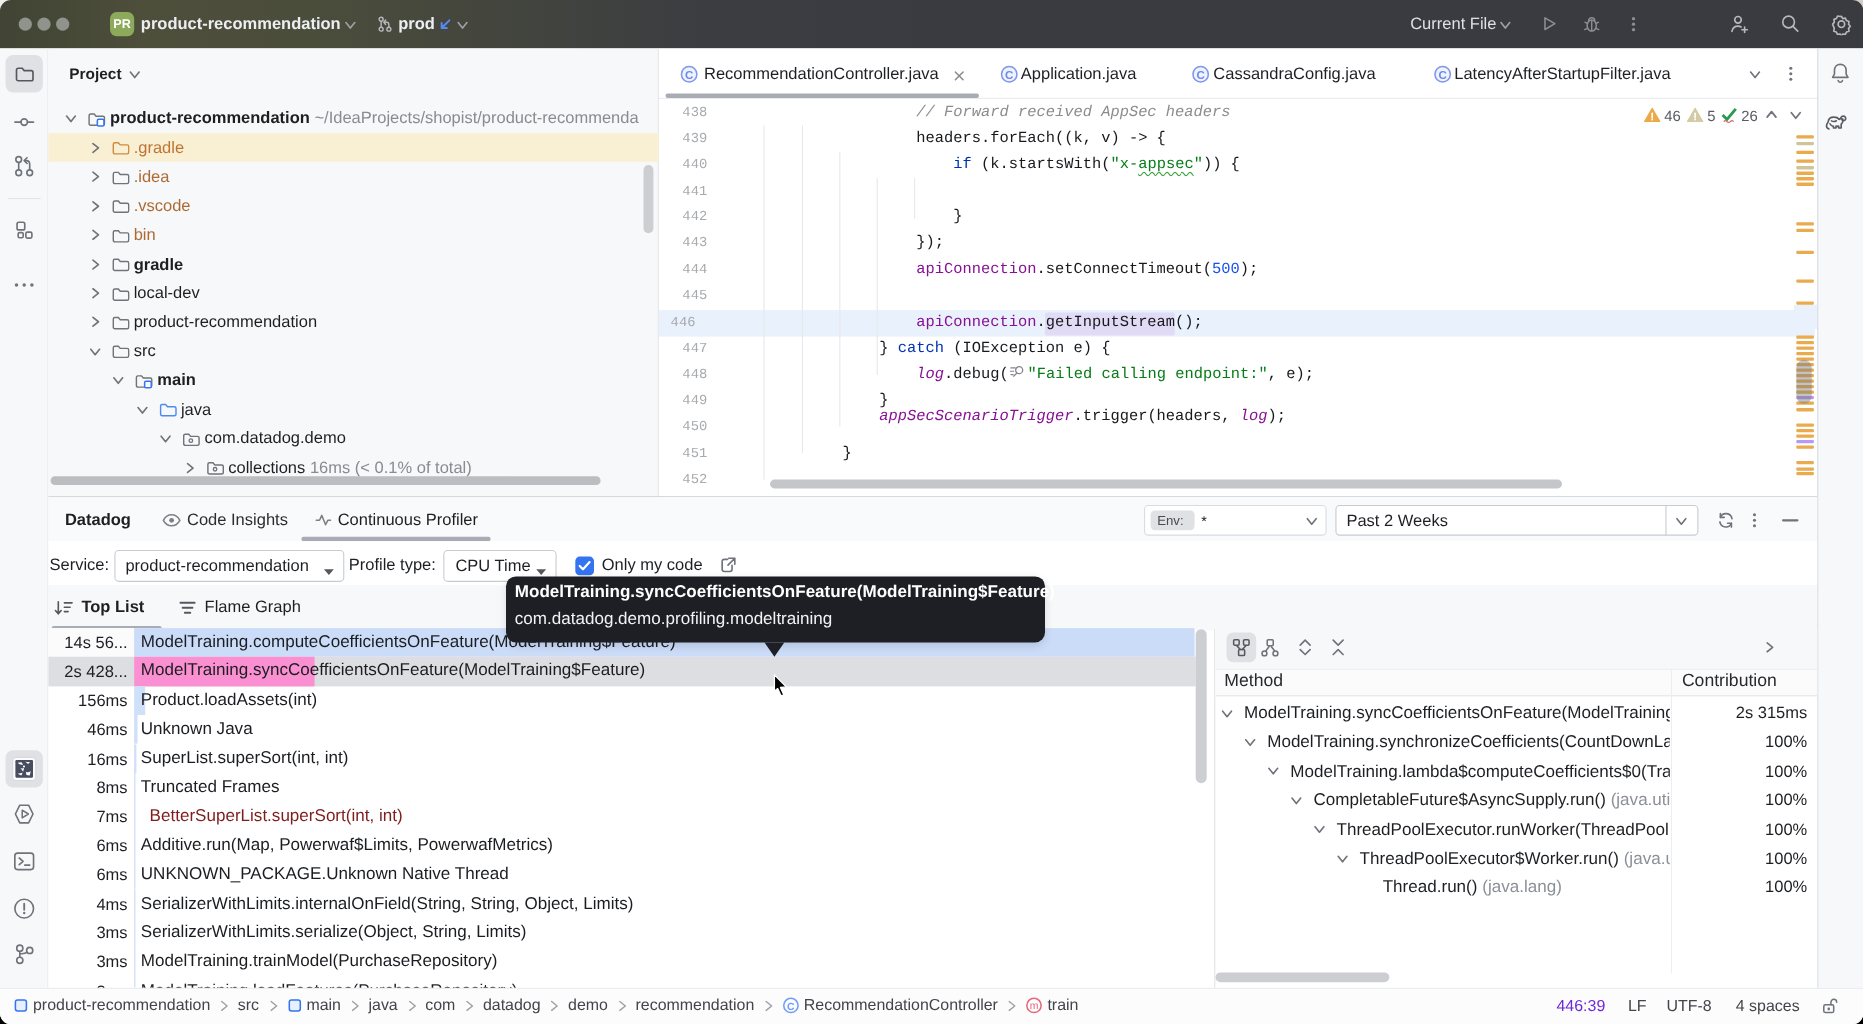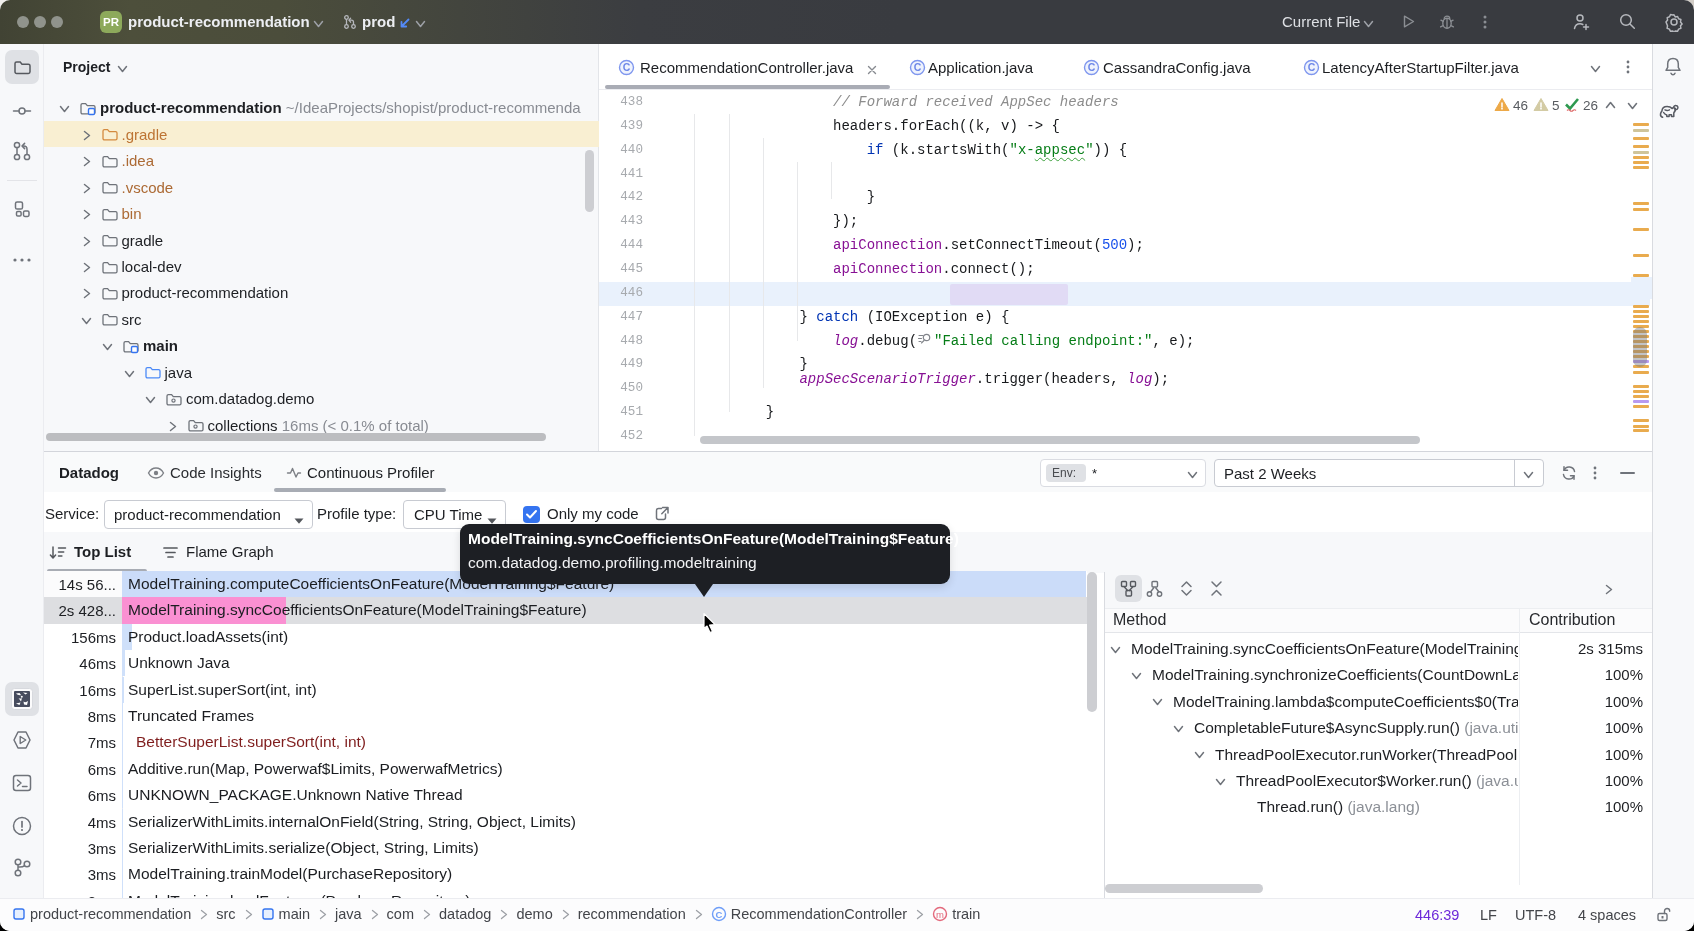--- a/index.html
+++ b/index.html
@@ -159,21 +159,21 @@
 <div class="abs" style="left:100.5px;top:205.6px"><svg width="17" height="17" viewBox="0 0 17 17" style="">
         <path d="M2 5.1c0-.8.6-1.4 1.4-1.4h3.2l1.7 2h6.3c.8 0 1.4.6 1.4 1.4v5.4c0 .8-.6 1.4-1.4 1.4H3.4c-.8 0-1.4-.6-1.4-1.4z" fill="none" stroke="#6f737a" stroke-width="1.3"></path>
       </svg></div>
 <div class="abs ui" style="left:121.5px;top:205.1px;font-size:15px;color:#ac6a34">bin</div>
 <div class="abs" style="left:79.5px;top:233.55px;width:13px;height:13px"><svg width="13" height="13" viewBox="0 0 13 13" style="">
         <polyline points="4.5,2.5 9.5,6.5 4.5,10.5" fill="none" stroke="#6f737a" stroke-width="1.5" stroke-linecap="round" stroke-linejoin="round"></polyline>
       </svg></div>
 <div class="abs" style="left:100.5px;top:232.05px"><svg width="17" height="17" viewBox="0 0 17 17" style="">
         <path d="M2 5.1c0-.8.6-1.4 1.4-1.4h3.2l1.7 2h6.3c.8 0 1.4.6 1.4 1.4v5.4c0 .8-.6 1.4-1.4 1.4H3.4c-.8 0-1.4-.6-1.4-1.4z" fill="none" stroke="#6f737a" stroke-width="1.3"></path>
       </svg></div>
-<div class="abs ui" style="left:121.5px;top:231.55px;font-size:15px;">gradle</div>
+<div class="abs ui" style="left:121.5px;top:231.55px;font-size:15px;font-weight:bold;">gradle</div>
 <div class="abs" style="left:79.5px;top:260.0px;width:13px;height:13px"><svg width="13" height="13" viewBox="0 0 13 13" style="">
         <polyline points="4.5,2.5 9.5,6.5 4.5,10.5" fill="none" stroke="#6f737a" stroke-width="1.5" stroke-linecap="round" stroke-linejoin="round"></polyline>
       </svg></div>
 <div class="abs" style="left:100.5px;top:258.5px"><svg width="17" height="17" viewBox="0 0 17 17" style="">
         <path d="M2 5.1c0-.8.6-1.4 1.4-1.4h3.2l1.7 2h6.3c.8 0 1.4.6 1.4 1.4v5.4c0 .8-.6 1.4-1.4 1.4H3.4c-.8 0-1.4-.6-1.4-1.4z" fill="none" stroke="#6f737a" stroke-width="1.3"></path>
       </svg></div>
 <div class="abs ui" style="left:121.5px;top:258.0px;font-size:15px;">local-dev</div>
 <div class="abs" style="left:79.5px;top:286.45px;width:13px;height:13px"><svg width="13" height="13" viewBox="0 0 13 13" style="">
         <polyline points="4.5,2.5 9.5,6.5 4.5,10.5" fill="none" stroke="#6f737a" stroke-width="1.5" stroke-linecap="round" stroke-linejoin="round"></polyline>
       </svg></div>
@@ -263,34 +263,34 @@
 <div class="abs" style="left:797px;top:162px;width:1px;height:179px;background:#e7e8ea"></div>
 <div class="abs" style="left:831px;top:162px;width:1px;height:37px;background:#e7e8ea"></div>
 <div class="abs gut" style="left:599px;top:91.0px;width:44px;text-align:right">438</div>
 <div class="abs gut" style="left:599px;top:114.857px;width:44px;text-align:right">439</div>
 <div class="abs gut" style="left:599px;top:138.714px;width:44px;text-align:right">440</div>
 <div class="abs gut" style="left:599px;top:162.571px;width:44px;text-align:right">441</div>
 <div class="abs gut" style="left:599px;top:186.428px;width:44px;text-align:right">442</div>
 <div class="abs gut" style="left:599px;top:210.285px;width:44px;text-align:right">443</div>
 <div class="abs gut" style="left:599px;top:234.142px;width:44px;text-align:right">444</div>
 <div class="abs gut" style="left:599px;top:257.999px;width:44px;text-align:right">445</div>
-<div class="abs gut" style="left:599px;top:281.856px;width:44px;text-align:right">446</div>
+<div class="abs gut" style="left:599px;top:281.856px;width:44px;text-align:center">446</div>
 <div class="abs gut" style="left:599px;top:305.71299999999997px;width:44px;text-align:right">447</div>
 <div class="abs gut" style="left:599px;top:329.57px;width:44px;text-align:right">448</div>
 <div class="abs gut" style="left:599px;top:353.427px;width:44px;text-align:right">449</div>
 <div class="abs gut" style="left:599px;top:377.284px;width:44px;text-align:right">450</div>
 <div class="abs gut" style="left:599px;top:401.14099999999996px;width:44px;text-align:right">451</div>
 <div class="abs gut" style="left:599px;top:424.998px;width:44px;text-align:right">452</div>
 <div class="abs mono" style="left:665px;top:91.0px">&nbsp;&nbsp;&nbsp;&nbsp;&nbsp;&nbsp;&nbsp;&nbsp;&nbsp;&nbsp;&nbsp;&nbsp;&nbsp;&nbsp;&nbsp;&nbsp;&nbsp;&nbsp;&nbsp;&nbsp;<span style="color:#8c8c8c;font-style:italic">// Forward received AppSec headers</span></div>
 <div class="abs mono" style="left:665px;top:114.857px">&nbsp;&nbsp;&nbsp;&nbsp;&nbsp;&nbsp;&nbsp;&nbsp;&nbsp;&nbsp;&nbsp;&nbsp;&nbsp;&nbsp;&nbsp;&nbsp;&nbsp;&nbsp;&nbsp;&nbsp;headers.forEach((k, v) -&gt; {</div>
 <div class="abs mono" style="left:665px;top:138.714px">&nbsp;&nbsp;&nbsp;&nbsp;&nbsp;&nbsp;&nbsp;&nbsp;&nbsp;&nbsp;&nbsp;&nbsp;&nbsp;&nbsp;&nbsp;&nbsp;&nbsp;&nbsp;&nbsp;&nbsp;&nbsp;&nbsp;&nbsp;&nbsp;<span style="color:#0033b3">if</span> (k.startsWith(<span style="color:#067d17">"x-<span style="text-decoration:underline wavy #3fa13f 1px;text-underline-offset:3px">appsec</span>"</span>)) {</div>
 <div class="abs mono" style="left:665px;top:186.428px">&nbsp;&nbsp;&nbsp;&nbsp;&nbsp;&nbsp;&nbsp;&nbsp;&nbsp;&nbsp;&nbsp;&nbsp;&nbsp;&nbsp;&nbsp;&nbsp;&nbsp;&nbsp;&nbsp;&nbsp;&nbsp;&nbsp;&nbsp;&nbsp;}</div>
 <div class="abs mono" style="left:665px;top:210.285px">&nbsp;&nbsp;&nbsp;&nbsp;&nbsp;&nbsp;&nbsp;&nbsp;&nbsp;&nbsp;&nbsp;&nbsp;&nbsp;&nbsp;&nbsp;&nbsp;&nbsp;&nbsp;&nbsp;&nbsp;});</div>
 <div class="abs mono" style="left:665px;top:234.142px">&nbsp;&nbsp;&nbsp;&nbsp;&nbsp;&nbsp;&nbsp;&nbsp;&nbsp;&nbsp;&nbsp;&nbsp;&nbsp;&nbsp;&nbsp;&nbsp;&nbsp;&nbsp;&nbsp;&nbsp;<span style="color:#871094">apiConnection</span>.setConnectTimeout(<span style="color:#1750eb">500</span>);</div>
-<div class="abs mono" style="left:665px;top:257.999px">&nbsp;&nbsp;&nbsp;&nbsp;&nbsp;&nbsp;&nbsp;&nbsp;&nbsp;&nbsp;&nbsp;&nbsp;&nbsp;&nbsp;&nbsp;&nbsp;&nbsp;&nbsp;&nbsp;&nbsp;<span style="color:#871094">apiConnection</span>.connect();</div>
+<div class="abs mono" style="left:665px;top:281.856px">&nbsp;&nbsp;&nbsp;&nbsp;&nbsp;&nbsp;&nbsp;&nbsp;&nbsp;&nbsp;&nbsp;&nbsp;&nbsp;&nbsp;&nbsp;&nbsp;&nbsp;&nbsp;&nbsp;&nbsp;<span style="color:#871094">apiConnection</span>.getInputStream();</div>
 <div class="abs mono" style="left:665px;top:305.71299999999997px">&nbsp;&nbsp;&nbsp;&nbsp;&nbsp;&nbsp;&nbsp;&nbsp;&nbsp;&nbsp;&nbsp;&nbsp;&nbsp;&nbsp;&nbsp;&nbsp;} <span style="color:#0033b3">catch</span> (IOException e) {</div>
 <div class="abs mono" style="left:665px;top:329.57px">&nbsp;&nbsp;&nbsp;&nbsp;&nbsp;&nbsp;&nbsp;&nbsp;&nbsp;&nbsp;&nbsp;&nbsp;&nbsp;&nbsp;&nbsp;&nbsp;&nbsp;&nbsp;&nbsp;&nbsp;<span style="color:#871094;font-style:italic">log</span>.debug(<span style="display:inline-block;width:17px;position:relative;top:1px"><svg width="15" height="14" viewBox="0 0 15 14" style="">
           <circle cx="9.5" cy="5.5" r="3.2" fill="none" stroke="#82858b" stroke-width="1.2"></circle>
           <path d="M7 8.5 4.5 11M2 3.5h4M1.5 6.5h3M2 9.5h2" stroke="#82858b" stroke-width="1.1" stroke-linecap="round"></path>
         </svg></span><span style="color:#067d17">"Failed calling endpoint:"</span>, e);</div>
 <div class="abs mono" style="left:665px;top:353.427px">&nbsp;&nbsp;&nbsp;&nbsp;&nbsp;&nbsp;&nbsp;&nbsp;&nbsp;&nbsp;&nbsp;&nbsp;&nbsp;&nbsp;&nbsp;&nbsp;}</div>
 <div class="abs mono" style="left:665px;top:368px">&nbsp;&nbsp;&nbsp;&nbsp;&nbsp;&nbsp;&nbsp;&nbsp;&nbsp;&nbsp;&nbsp;&nbsp;&nbsp;&nbsp;&nbsp;&nbsp;<span style="color:#871094;font-style:italic">appSecScenarioTrigger</span>.trigger(headers, <span style="color:#871094;font-style:italic">log</span>);</div>
 <div class="abs mono" style="left:665px;top:401.14099999999996px">&nbsp;&nbsp;&nbsp;&nbsp;&nbsp;&nbsp;&nbsp;&nbsp;&nbsp;&nbsp;&nbsp;&nbsp;}</div>
 <div class="abs" style="left:1494px;top:97px"><svg width="16" height="15" viewBox="0 0 16 15" style="">
         <path d="M8 1.5 15 13.5H1z" fill="#eda948" stroke="#eda948" stroke-width="1" stroke-linejoin="round"></path>

